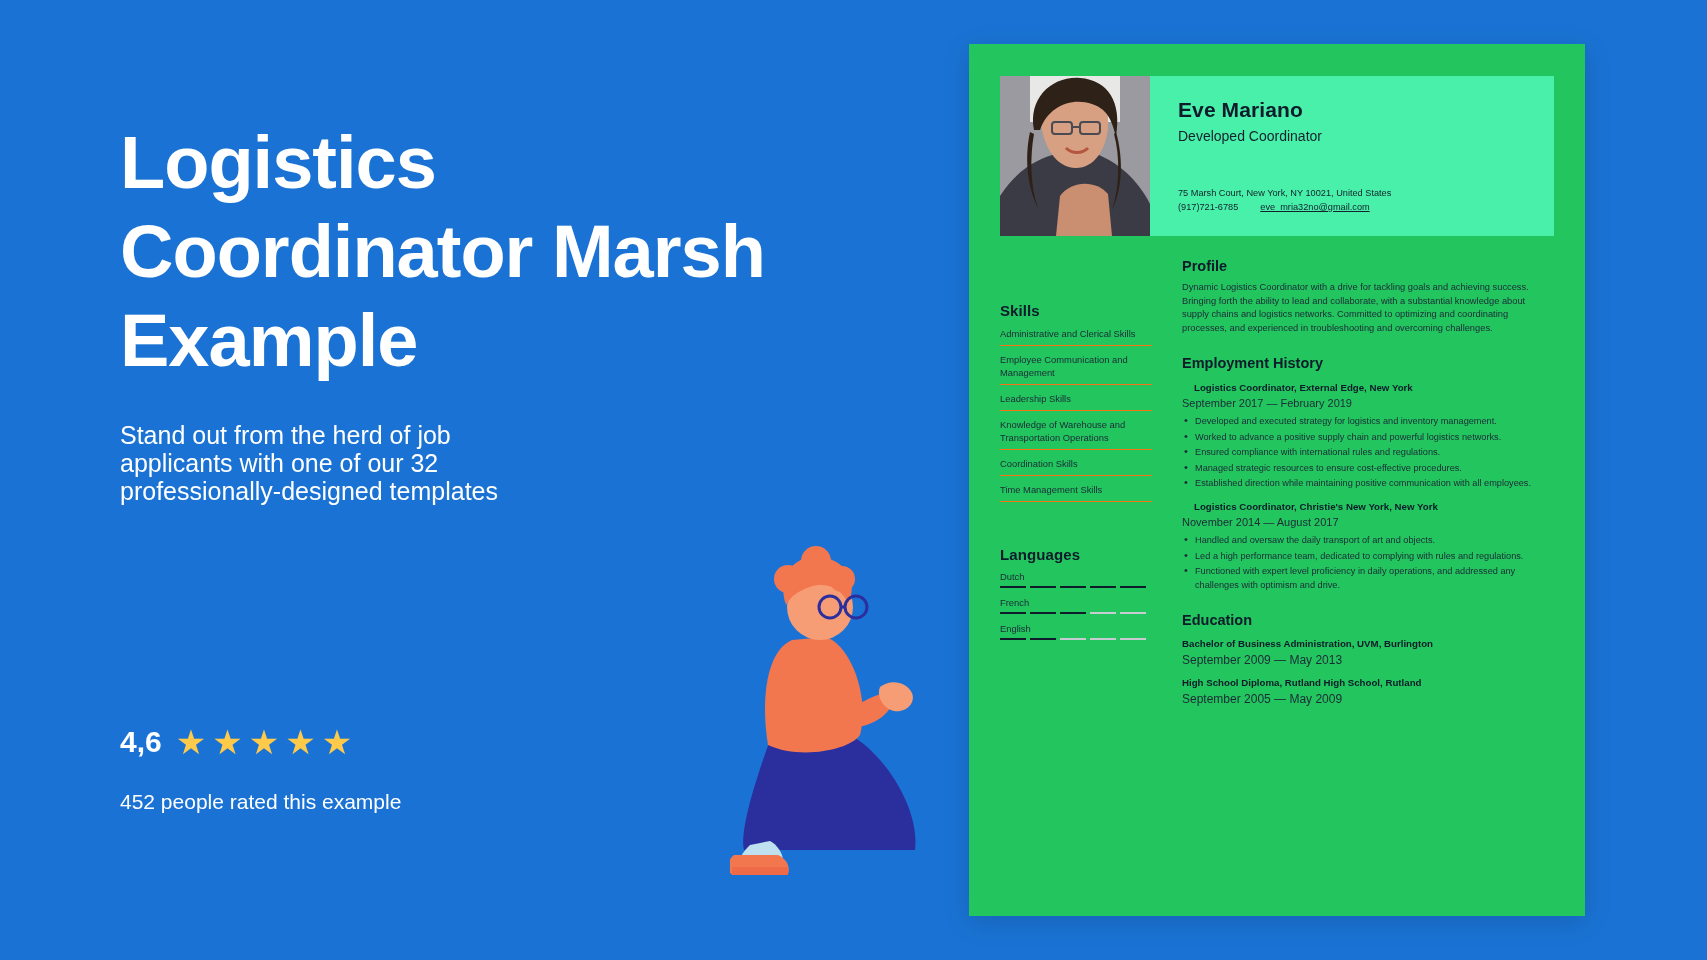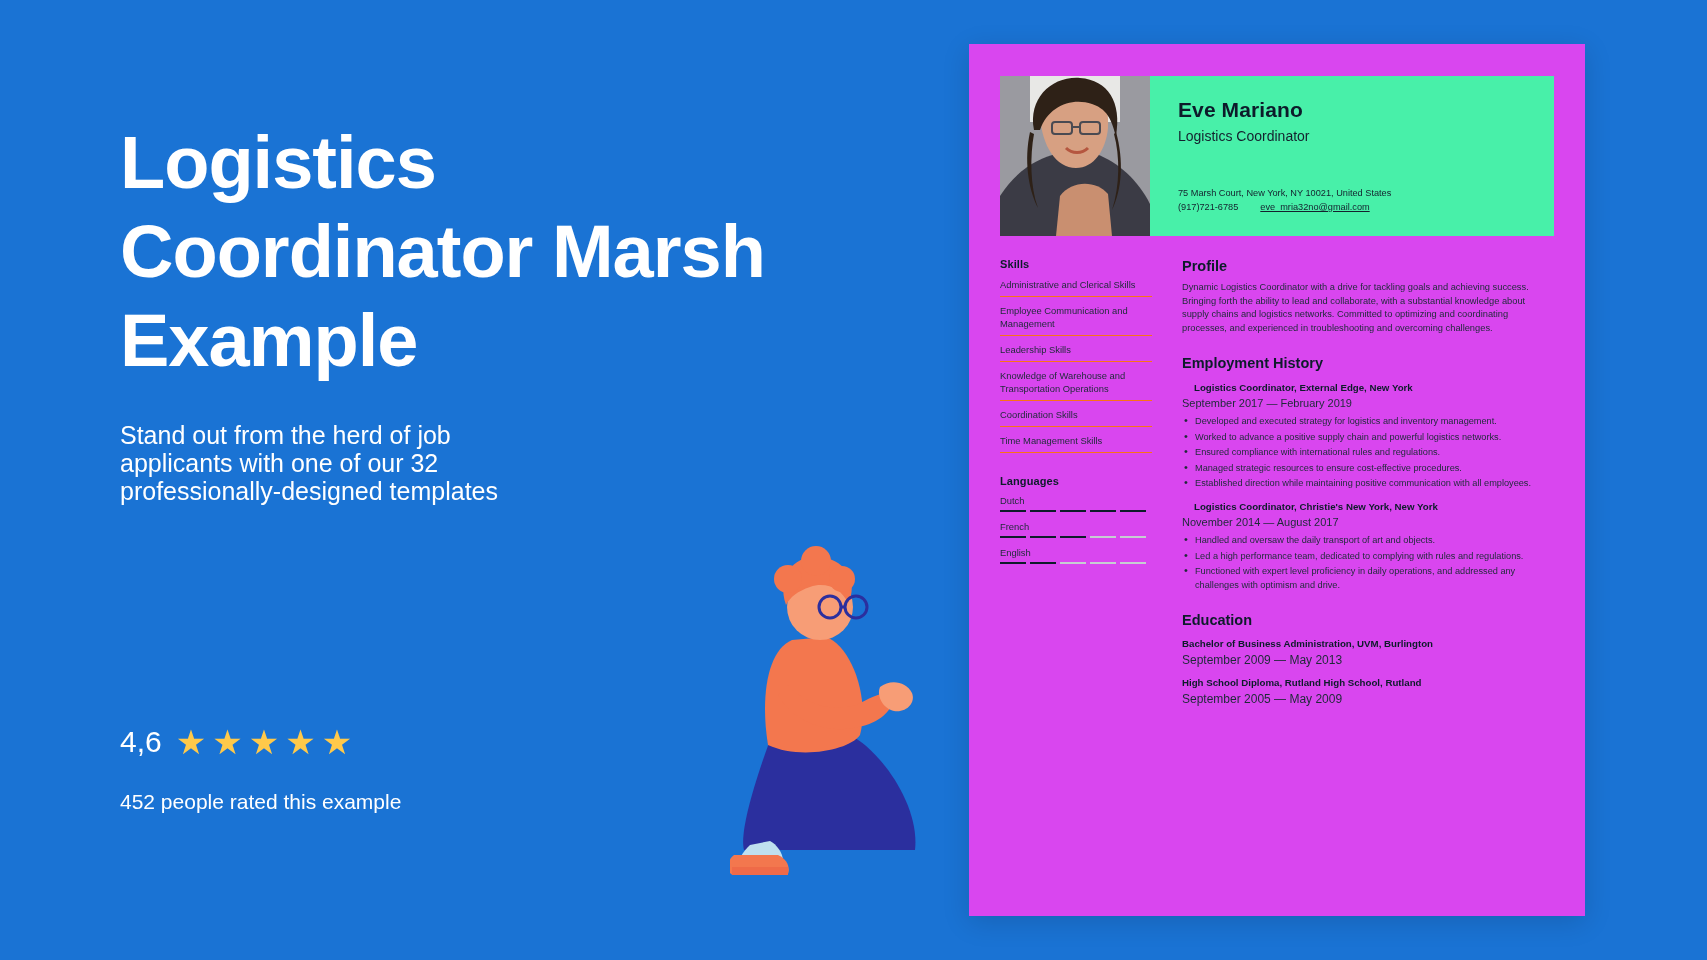--- a/index.html
+++ b/index.html
@@ -39,21 +39,21 @@
   .rating-row {
     position: absolute;
     left: 120px; top: 725px;
     display: flex;
     align-items: center;
     gap: 14px;
   }
   .rating-score {
     color: #ffffff;
     font-size: 30px;
-    font-weight: normal;
+    font-weight: bold;
   }
   .stars { display: flex; gap: 6px; }
   .star { font-size: 34px; line-height: 34px; color: #ffc94a; }
   .rating-caption {
     position: absolute;
     left: 120px; top: 790px;
     color: #ffffff;
     font-size: 21px;
   }
 
@@ -62,21 +62,21 @@
     position: absolute;
     left: 730px; top: 545px;
     width: 260px; height: 330px;
   }
 
   
   .sheet {
     position: absolute;
     left: 969px; top: 44px;
     width: 616px; height: 872px;
-    background: #d946ef;
+    background: #22c55e;
     box-shadow: 0 6px 26px rgba(0,0,0,0.14);
   }
   .sheet-inner { padding: 32px 31px 0 31px; }
 
   
   .r-head {
     display: flex;
     height: 160px;
     margin-bottom: 22px;
   }
@@ -114,25 +114,26 @@
   }
   .r-contact .row2 { display: flex; gap: 22px; align-items: center; }
   .r-email { text-decoration: underline; color: #14212e; }
 
   
   .r-body { display: flex; gap: 30px; }
   .r-left { width: 152px; flex: 0 0 152px; }
   .r-right { flex: 1; }
 
   .sec-title {
-    font-size: 11px;
+    font-size: 15px;
     font-weight: bold;
     color: #0d1b2a;
     margin-bottom: 8px;
     letter-spacing: 0.1px;
+    margin-top: 44px;
   }
   .skill {
     font-size: 9.4px;
     line-height: 13px;
     color: #1d2a37;
     padding-bottom: 5px;
     margin-bottom: 7px;
     border-bottom: 1px solid #f97316;
   }
   .lang-block { margin-top: 22px; }
@@ -267,21 +268,21 @@
             <path d="M116 56 C 124 84, 122 114, 112 134 C 120 110, 120 80, 114 58 Z" fill="#2e2117"></path>
             <rect x="52" y="46" width="20" height="12" rx="3" fill="none" stroke="#4a4a52" stroke-width="2"></rect>
             <rect x="80" y="46" width="20" height="12" rx="3" fill="none" stroke="#4a4a52" stroke-width="2"></rect>
             <line x1="72" y1="51" x2="80" y2="51" stroke="#4a4a52" stroke-width="2"></line>
             <path d="M66 72 C 72 78, 82 78, 88 72" stroke="#b5563f" stroke-width="3" fill="none"></path>
             <path d="M60 120 C 72 104, 96 104, 108 118 L 112 160 L 56 160 Z" fill="#c98f70"></path>
           </svg>
         </div>
         <div class="r-headtext">
           <div class="r-name">Eve Mariano</div>
-          <div class="r-role">Logistics Coordinator</div>
+          <div class="r-role">Developed Coordinator</div>
           <div class="r-contact">
             <div>75 Marsh Court, New York, NY 10021, United States</div>
             <div class="row2">
               <span>(917)721-6785</span>
               <a class="r-email" href="#">eve_mria32no@gmail.com</a>
             </div>
           </div>
         </div>
       </div>
 

